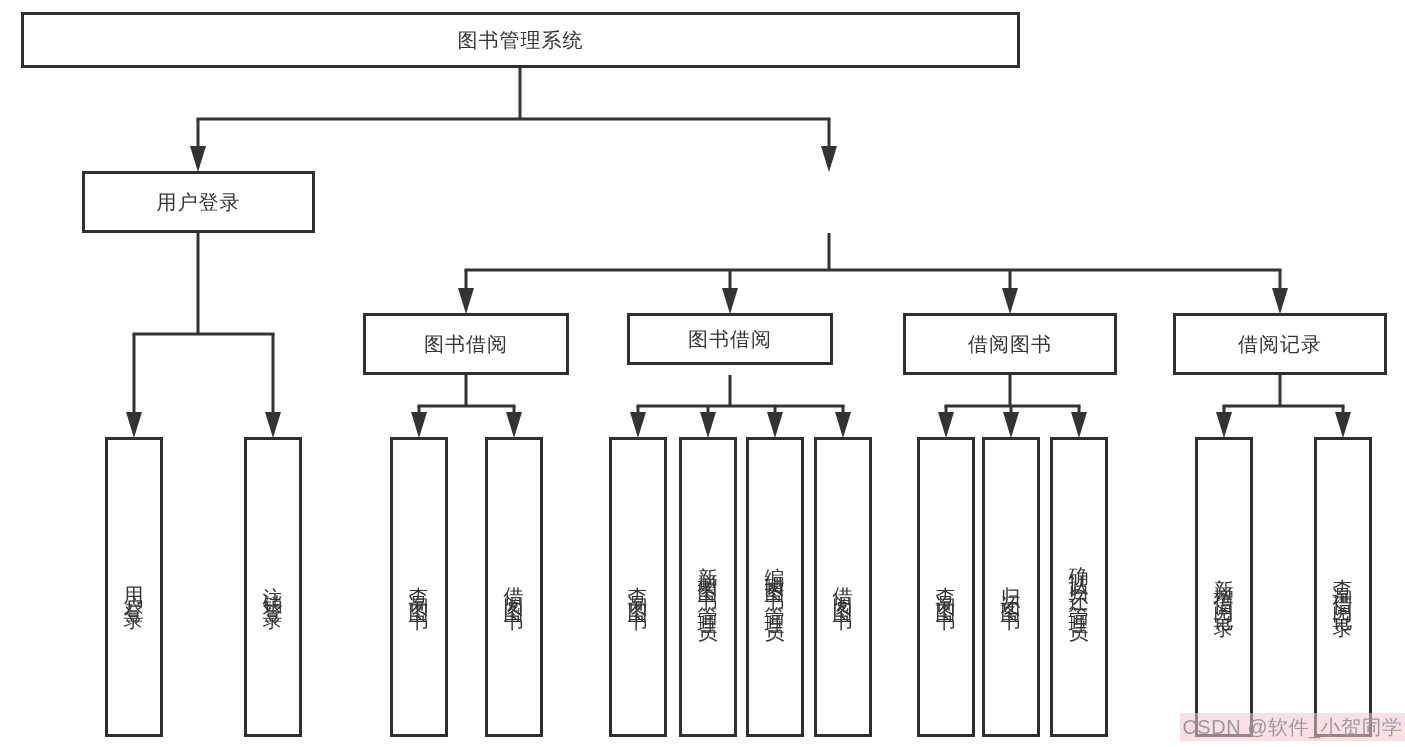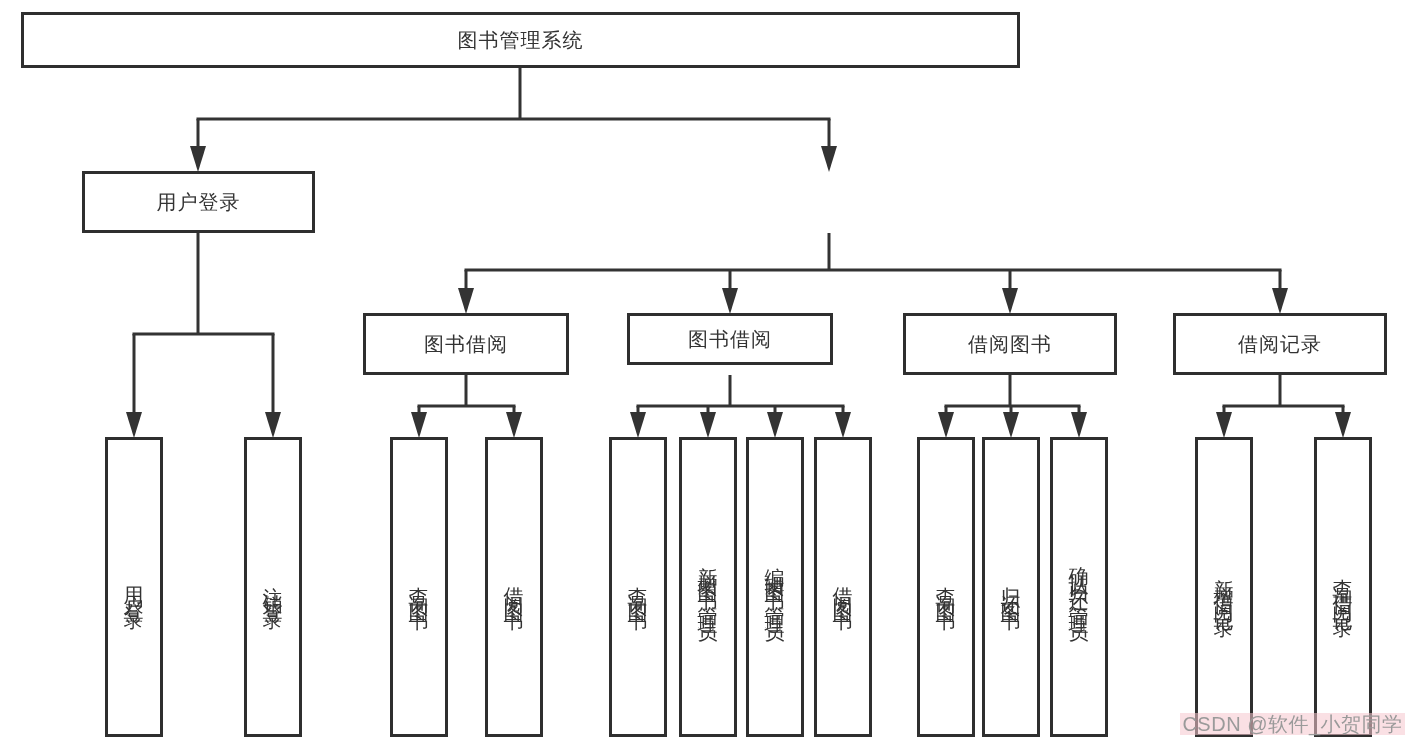--- a/index.html
+++ b/index.html
@@ -25,21 +25,21 @@
   #b-newrec {left:363px; top:313px; width:206px; height:62px;}
   #b-borrow {left:627px; top:313px; width:206px; height:52px;}
   #b-current{left:903px; top:313px; width:214px; height:62px;}
   #b-records{left:1173px;top:313px; width:214px; height:62px;}
   
   #l1{left:105px;} #l2{left:244px;} #l3{left:390px;} #l4{left:485px;}
   #l5{left:609px;} #l6{left:679px;} #l7{left:746px;} #l8{left:814px;}
   #l9{left:917px;} #l10{left:982px;} #l11{left:1050px;}
   #l12{left:1195px;} #l13{left:1314px;}
   #watermark{
-    position:absolute;left:1180px;top:713px;width:225px;height:22px;z-index:5;
+    position:absolute;left:1180px;top:713px;width:225px;height:28px;z-index:5;
     background:rgba(245,198,205,0.55);display:flex;align-items:center;justify-content:center;
     font-size:20px;color:#9a9a9a;white-space:nowrap;letter-spacing:0.5px;
   }
   line{stroke:#333333;stroke-width:3;}
   polygon{fill:#333333;}
 </style>
 </head>
 <body>
 
 <div id="canvas">

